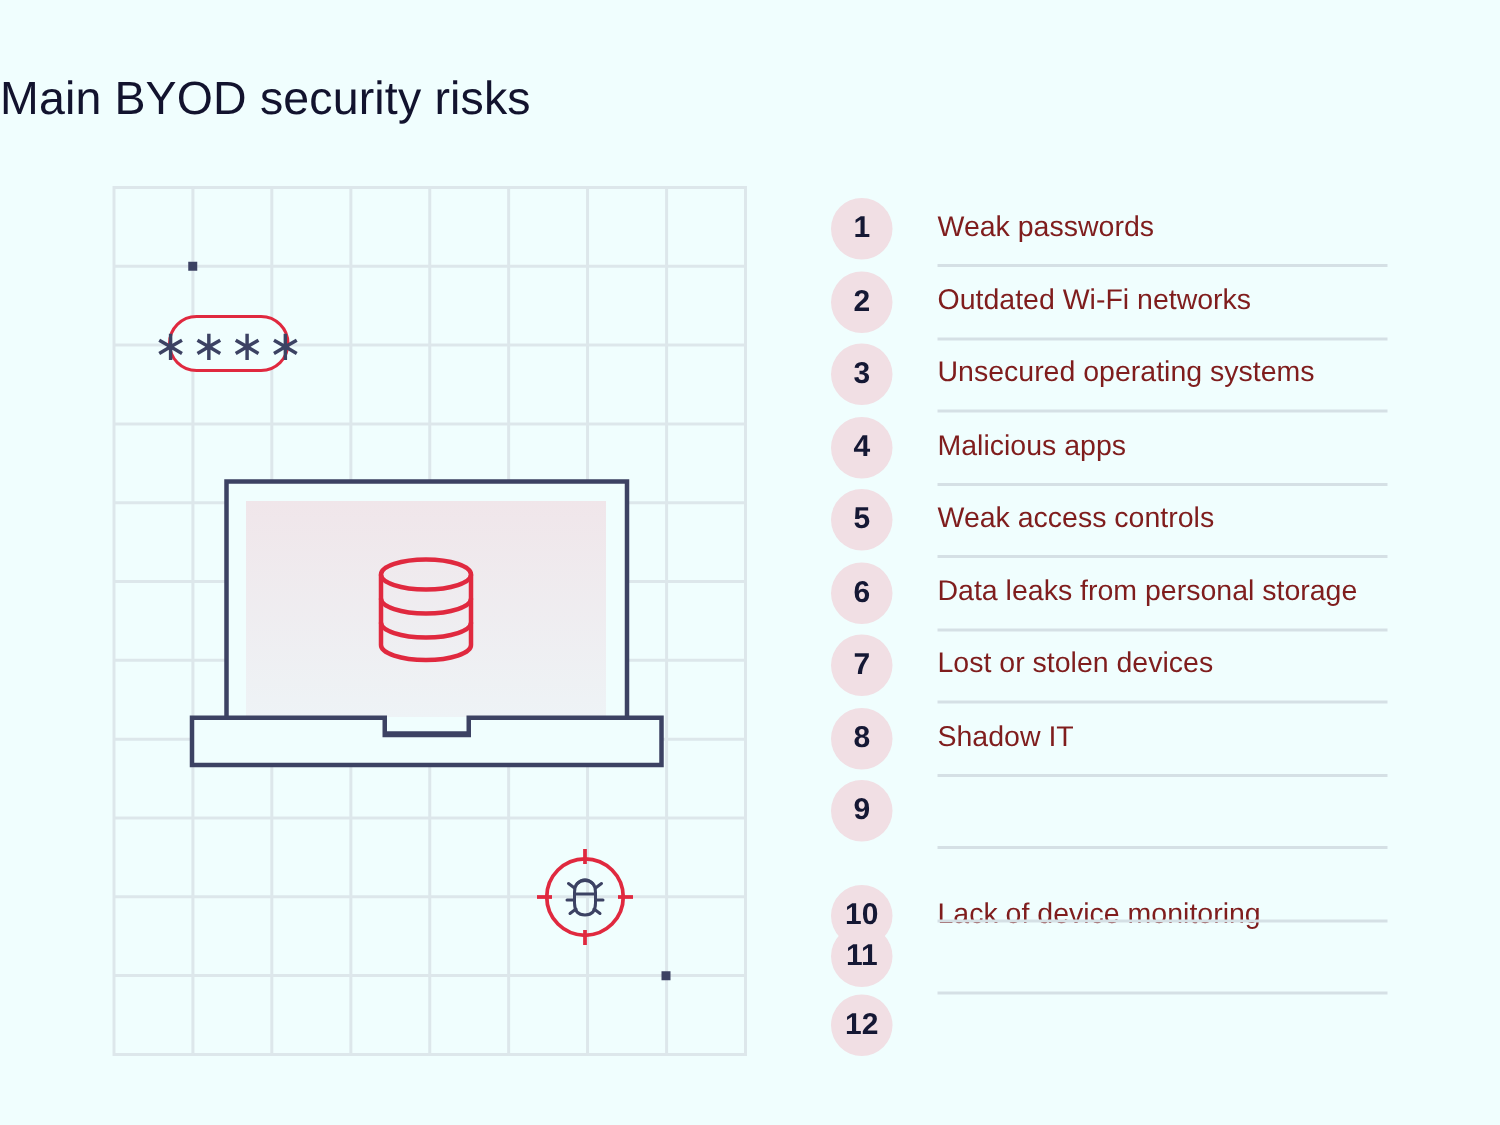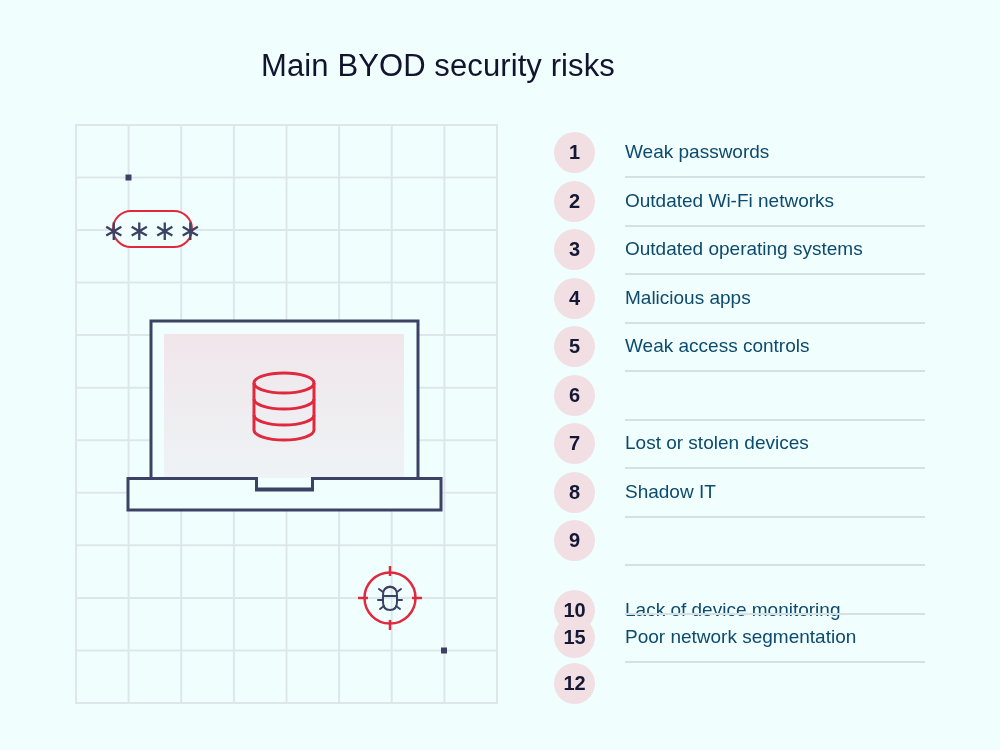--- a/index.html
+++ b/index.html
@@ -1,26 +1,26 @@
 <!DOCTYPE html>
 <html><head>
 <meta charset="utf-8">
 <style>
   html, body { margin:0; padding:0; }
   body { width:1000px; height:750px; background:#f0fefe; position:relative; overflow:hidden;
          font-family:"Liberation Sans", "DejaVu Sans", sans-serif; }
-  .title { position:absolute; top:48px; left:0; width:828px; text-align:center;
-           font-size:31px; color:#12132e; font-weight:500; letter-spacing:0.1px;margin-left:24px; }
+  .title { position:absolute; top:48px; left:0; width:828px; text-align:left;
+           font-size:31px; color:#12132e; font-weight:500; letter-spacing:0.1px; }
   .illustration { position:absolute; left:0; top:0; width:520px; height:750px; }
   .list { position:absolute; left:553px; top:132px; width:380px; }
   .row { position:absolute; left:0; width:380px; height:42px; }
   .num { position:absolute; left:1px; top:0; width:41px; height:41px; border-radius:50%;
          background:#f1dfe4; color:#151834; font-size:20px; font-weight:bold;
          display:flex; align-items:center; justify-content:center; }
-  .label { position:absolute; left:72px; top:9px; font-size:19px; color:#0c4a6e; white-space:nowrap; }
+  .label { position:absolute; left:72px; top:9px; font-size:19px; color:#7f1d1d; white-space:nowrap; }
   .divider { position:absolute; left:72px; width:300px; height:2px; background:#d5e0e5; }
 </style>
 </head>
 <body>
 
 <div class="title">Main BYOD security risks</div>
 
 <svg class="illustration" viewBox="0 0 520 750" width="520" height="750">
   <defs>
     <linearGradient id="scr" x1="0" y1="0" x2="0" y2="1">
@@ -97,38 +97,39 @@
   <div class="divider" style="top:44px"></div>
 
   <div class="row" style="top:48.5px">
     <div class="num">2</div>
     <div class="label">Outdated Wi-Fi networks</div>
   </div>
   <div class="divider" style="top:92.5px"></div>
 
   <div class="row" style="top:97px">
     <div class="num">3</div>
-    <div class="label">Outdated operating systems</div>
+    <div class="label">Unsecured operating systems</div>
   </div>
   <div class="divider" style="top:141px"></div>
 
   <div class="row" style="top:145.5px">
     <div class="num">4</div>
     <div class="label">Malicious apps</div>
   </div>
   <div class="divider" style="top:189.5px"></div>
 
   <div class="row" style="top:194px">
     <div class="num">5</div>
     <div class="label">Weak access controls</div>
   </div>
   <div class="divider" style="top:238px"></div>
 
   <div class="row" style="top:242.5px">
     <div class="num">6</div>
+    <div class="label">Data leaks from personal storage</div>
   </div>
   <div class="divider" style="top:286.5px"></div>
 
   <div class="row" style="top:291px">
     <div class="num">7</div>
     <div class="label">Lost or stolen devices</div>
   </div>
   <div class="divider" style="top:335px"></div>
 
   <div class="row" style="top:339.5px">
@@ -142,21 +143,20 @@
   </div>
   <div class="divider" style="top:432px"></div>
 
   <div class="row" style="top:458px">
     <div class="num">10</div>
     <div class="label">Lack of device monitoring</div>
   </div>
   <div class="divider" style="top:480.5px"></div>
 
   <div class="row" style="top:485px">
-    <div class="num">15</div>
-    <div class="label">Poor network segmentation</div>
+    <div class="num">11</div>
   </div>
   <div class="divider" style="top:529px"></div>
 
   <div class="row" style="top:531px">
     <div class="num">12</div>
   </div>
 </div>
 
 </body></html>

